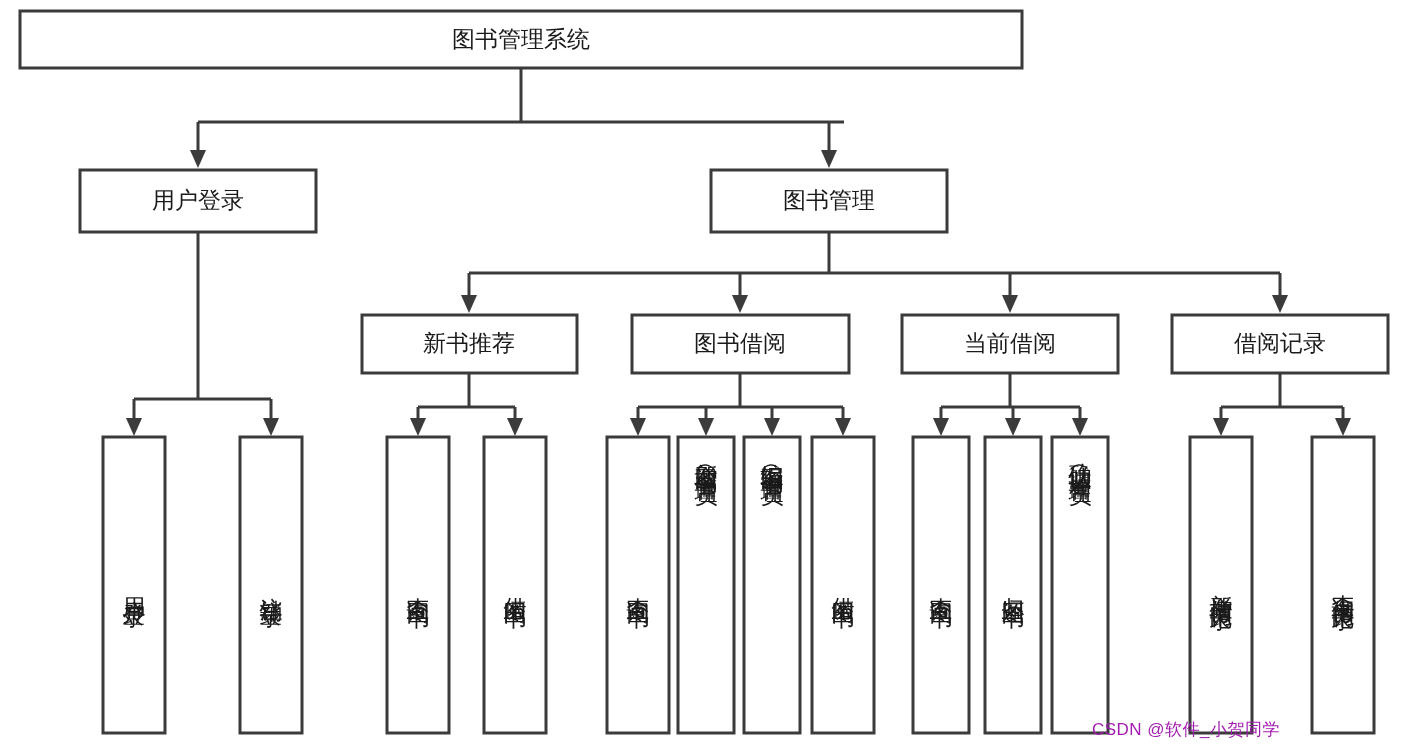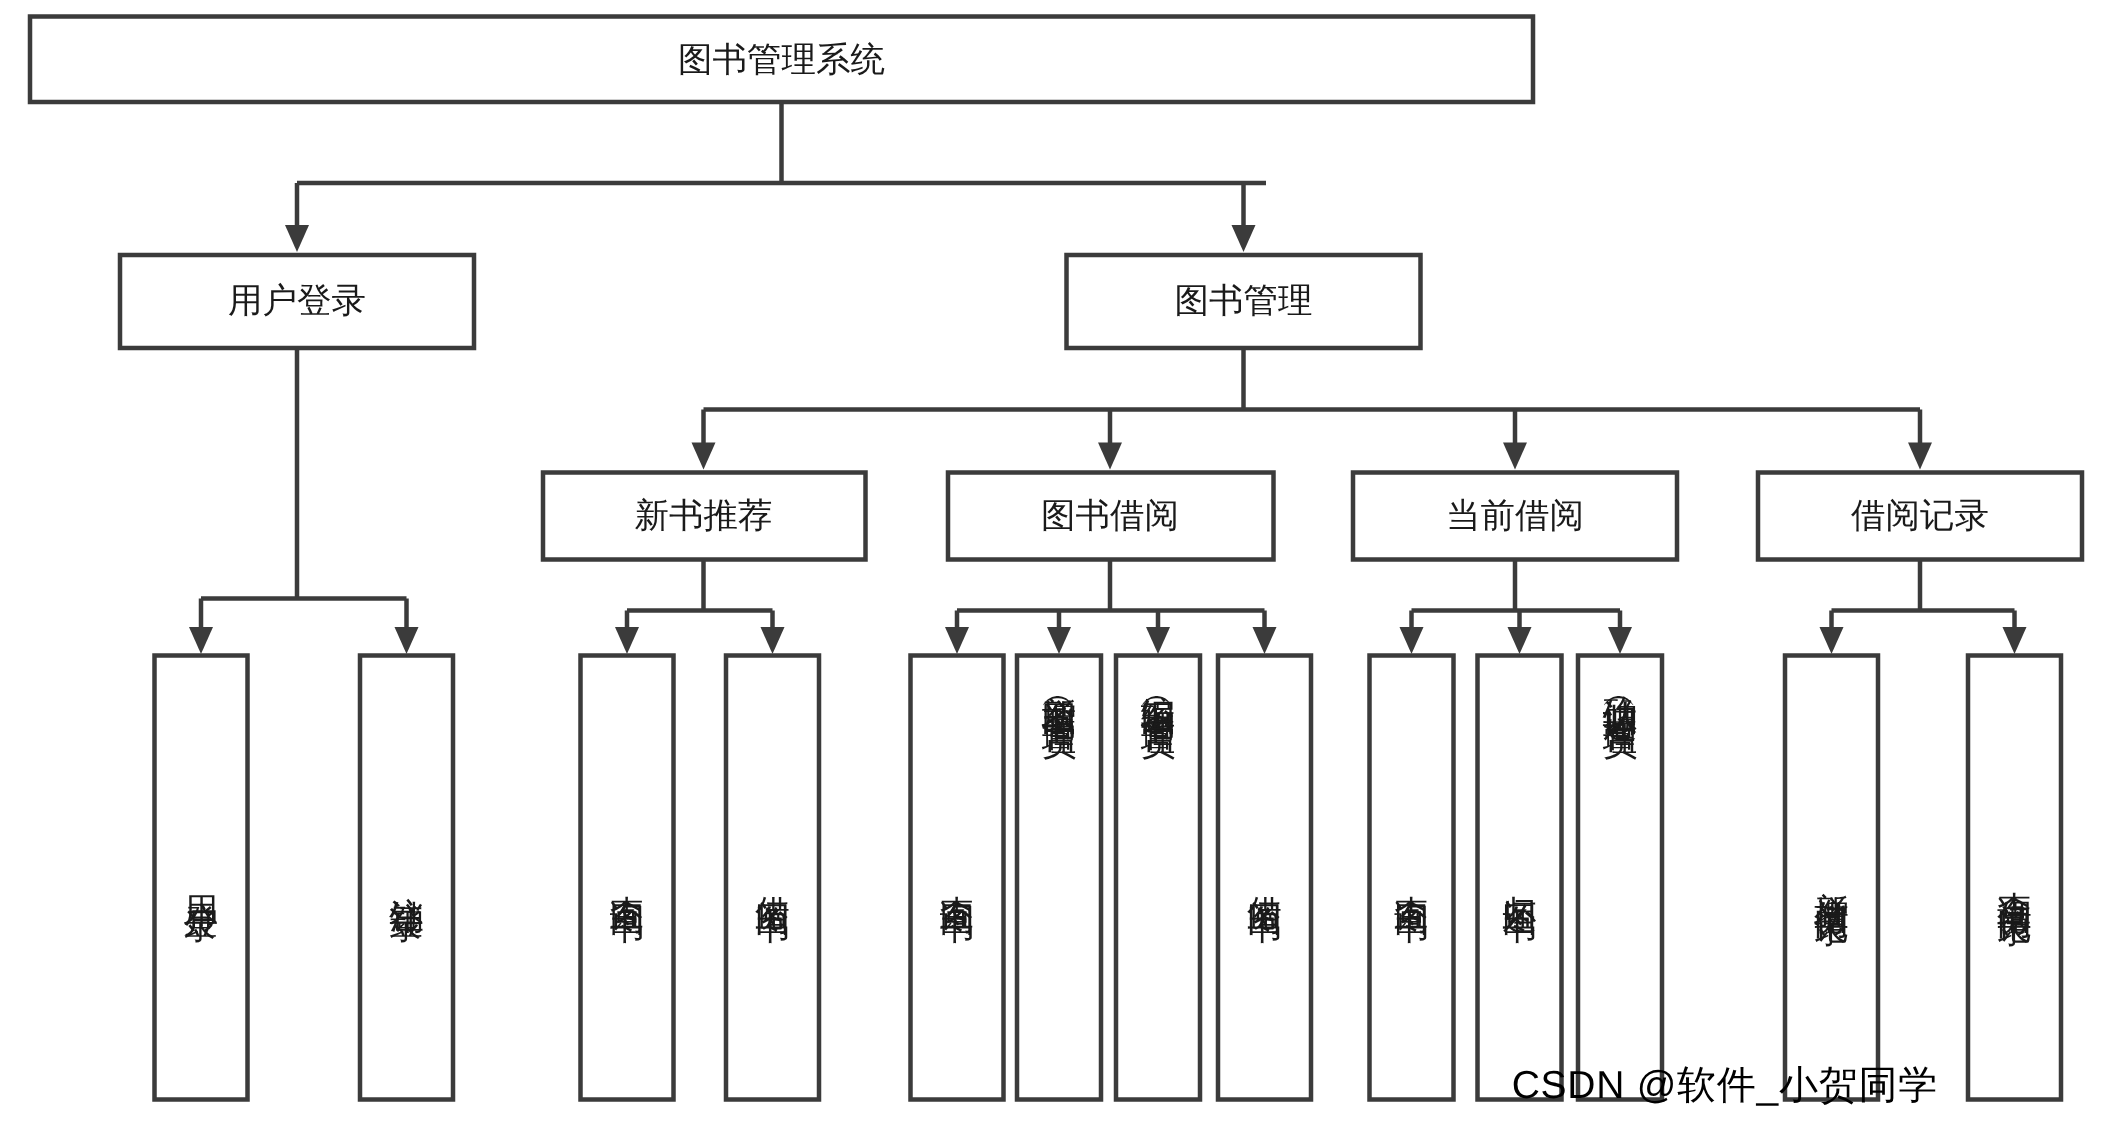--- a/index.html
+++ b/index.html
@@ -65,25 +65,25 @@
     font-family: "Liberation Sans", "DejaVu Sans", sans-serif;
     font-size: 23px;
     line-height: 1.18;
     color: #1a1a1a;
     letter-spacing: 3px;
     white-space: nowrap;
     text-align: center;
   }
   #watermark {
     position: absolute;
-    right: 8px;
+    right: 20px;
     bottom: 6px;
     font-family: "Liberation Sans", "DejaVu Sans", sans-serif;
-    font-size: 26px;
-    color: #000000;
+    font-size: 17px;
+    color: #a21caf;
     letter-spacing: 0.5px;
     white-space: nowrap;
   }
 </style>
 </head>
 <body>
 
 <div id="diagram-root">
 
   <svg class="flow" viewBox="0 0 1405 747">

